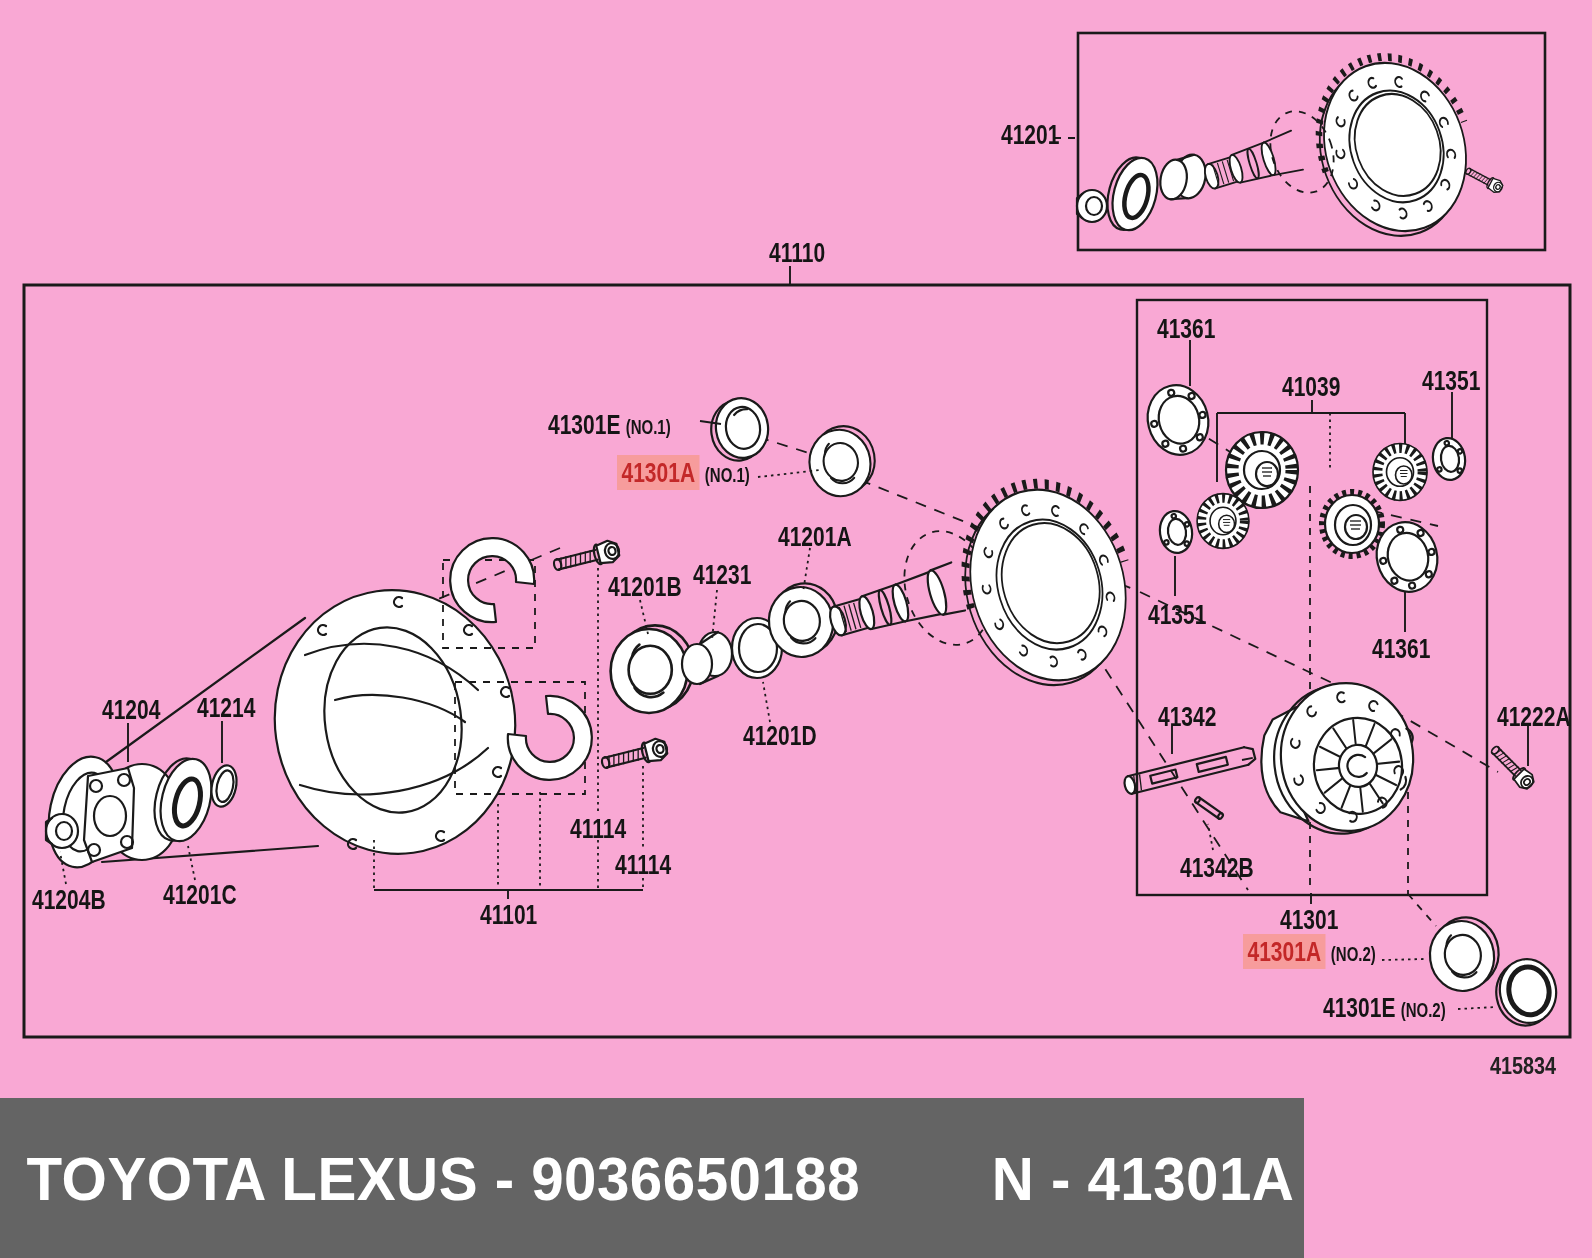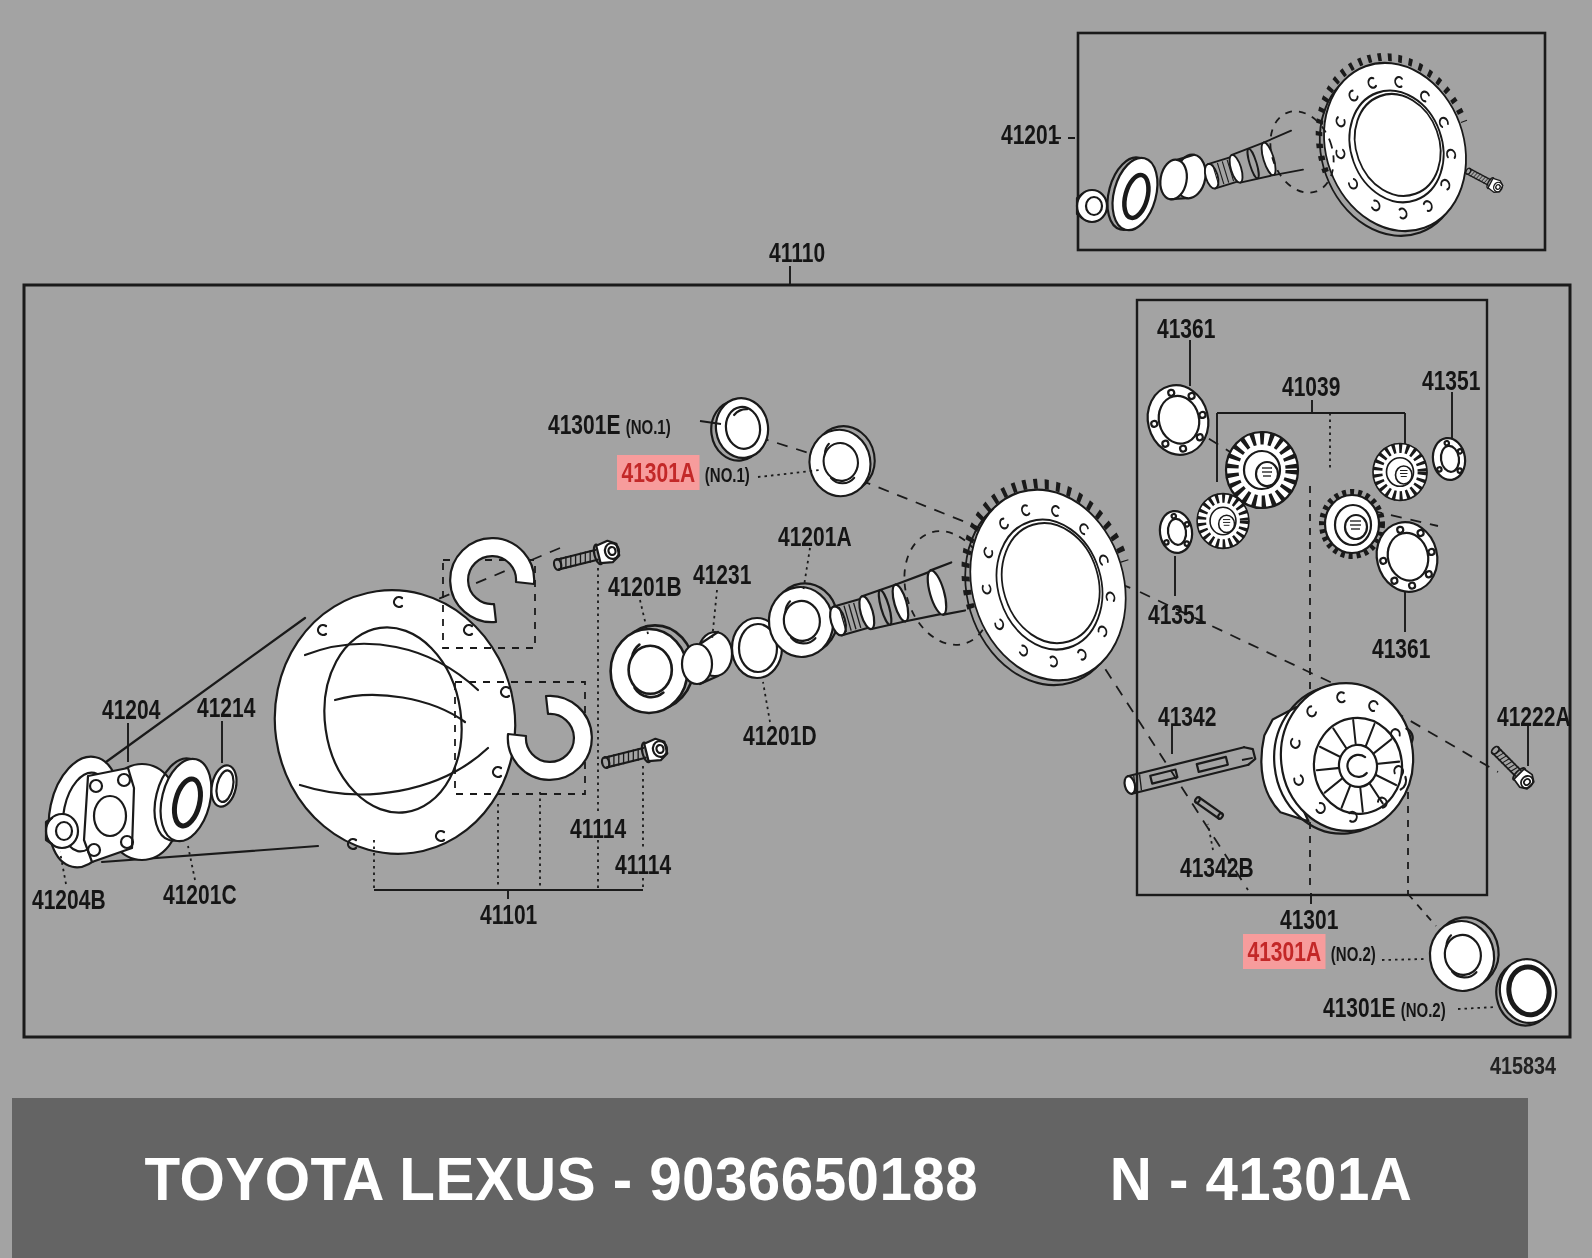--- a/index.html
+++ b/index.html
@@ -1,33 +1,33 @@
 <!DOCTYPE html>
 <html style="--ink: #1a1a1a; --hl-bg: #f79c9c; --hl-txt: #c32828; --ftr-bg: #646464; --ftr-txt: #ffffff;"><head>
 <meta charset="utf-8">
 <style>
   html,body{margin:0;padding:0;background:#fff;}
-  #page{position:relative;width:1592px;height:1258px;background:#a3a3a3;overflow:hidden;
+  #page{position:relative;width:1592px;height:1258px;background:#f9a8d4;overflow:hidden;
         font-family:"Liberation Sans",sans-serif;}
   #art{position:absolute;left:0;top:0;}
   svg .s{stroke:var(--ink);fill:none;stroke-width:2.2;stroke-linecap:round;stroke-linejoin:round;}
   svg .w{stroke:var(--ink);fill:#fff;stroke-width:2.2;stroke-linejoin:round;}
   svg .ld{stroke:var(--ink);fill:none;stroke-width:1.9;}
   svg .dt{stroke:var(--ink);fill:none;stroke-width:1.8;stroke-dasharray:2.5 4;}
   svg .dh{stroke:var(--ink);fill:none;stroke-width:1.8;stroke-dasharray:11 9;}
   svg .dh2{stroke:var(--ink);fill:none;stroke-width:1.8;stroke-dasharray:7 7;}
   svg .th{stroke:var(--ink);fill:none;stroke-width:1.3;}
   .lbl{position:absolute;font-weight:bold;font-size:28px;line-height:1.05;color:#151515;
        transform:scaleX(0.75);transform-origin:left top;white-space:nowrap;}
   .lbl .sub{font-size:20px;margin-left:7px;font-weight:bold;}
   .lbl .hl{background:var(--hl-bg);color:var(--hl-txt);padding:2px 6px;}
   #sheet-code{position:absolute;font-weight:bold;font-size:23px;color:#222;
        transform:scaleX(0.86);transform-origin:left top;}
-  #footer{position:absolute;left:0;top:1098px;width:1516px;height:160px;background:var(--ftr-bg);
-       display:flex;align-items:center;justify-content:center;gap:96px;margin-left:12px;}
+  #footer{position:absolute;left:0;top:1098px;width:1304px;height:160px;background:var(--ftr-bg);
+       display:flex;align-items:center;justify-content:center;gap:96px;}
   #footer span{color:var(--ftr-txt);font-weight:bold;font-size:62px;white-space:nowrap;
        transform:scaleX(0.94);letter-spacing:0.5px;}
 </style>
 </head>
 <body>
 
 <div id="page">
 
 <svg id="art" width="1592" height="1258" viewBox="0 0 1592 1258">
   <defs>

